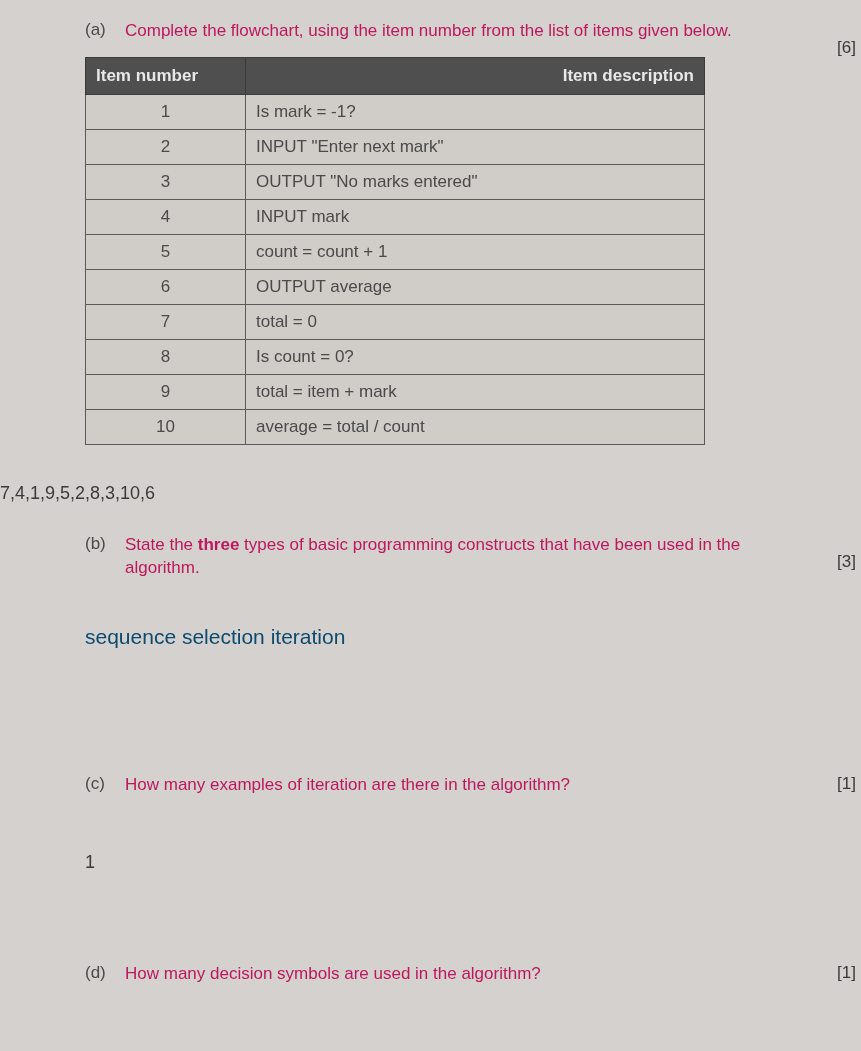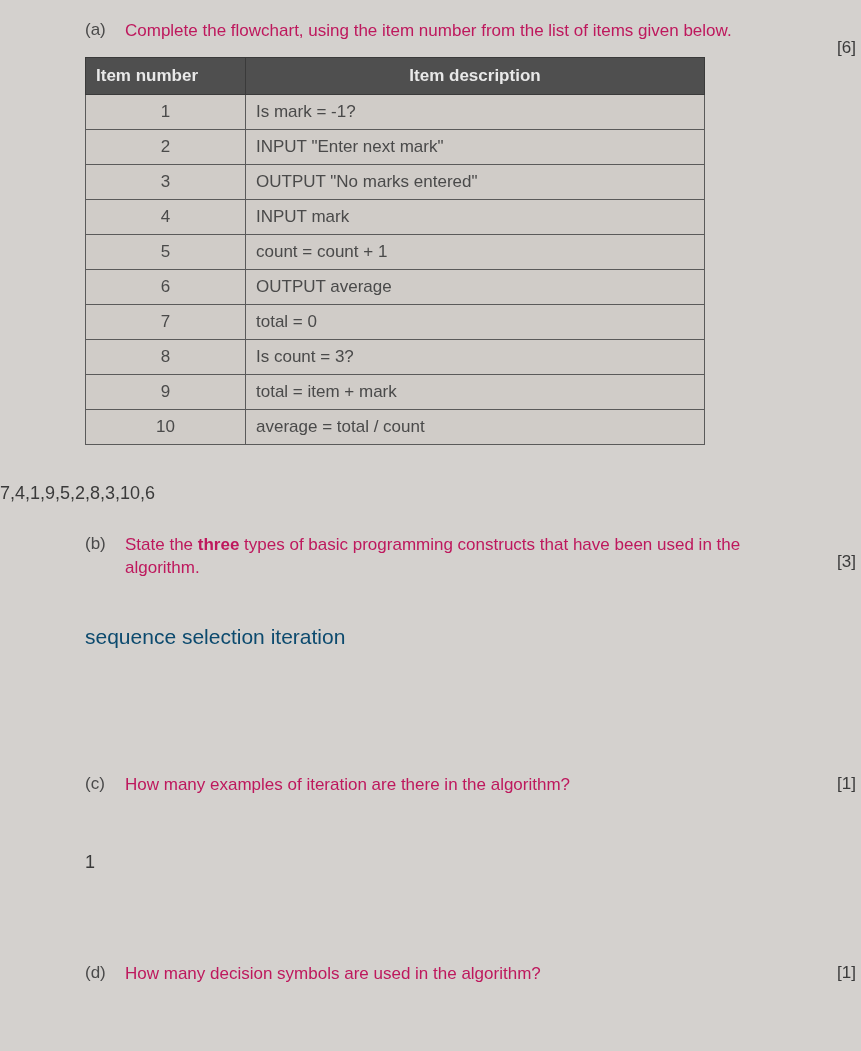--- a/index.html
+++ b/index.html
@@ -44,21 +44,21 @@
   }
   table {
     border-collapse: collapse;
     width: 100%;
     background: #c8c5c1;
   }
   th {
     background: #4f4f4f;
     color: #e8e8e8;
     font-weight: bold;
-    text-align: center;
+    text-align: right;
     padding: 8px 10px;
     font-size: 17px;
     border: 1px solid #3a3a3a;
   }
   th.col-num { width: 160px; text-align: left; }
   td {
     border: 1px solid #5a5a5a;
     padding: 7px 10px;
     font-size: 17px;
     color: #4a4a4a;
@@ -131,21 +131,21 @@
         <tr>
             <td class="num">6</td>
             <td>OUTPUT average</td>
           </tr>
         <tr>
             <td class="num">7</td>
             <td>total = 0</td>
           </tr>
         <tr>
             <td class="num">8</td>
-            <td>Is count = 3?</td>
+            <td>Is count = 0?</td>
           </tr>
         <tr>
             <td class="num">9</td>
             <td>total = item + mark</td>
           </tr>
         <tr>
             <td class="num">10</td>
             <td>average = total / count</td>
           </tr>
       </tbody>

